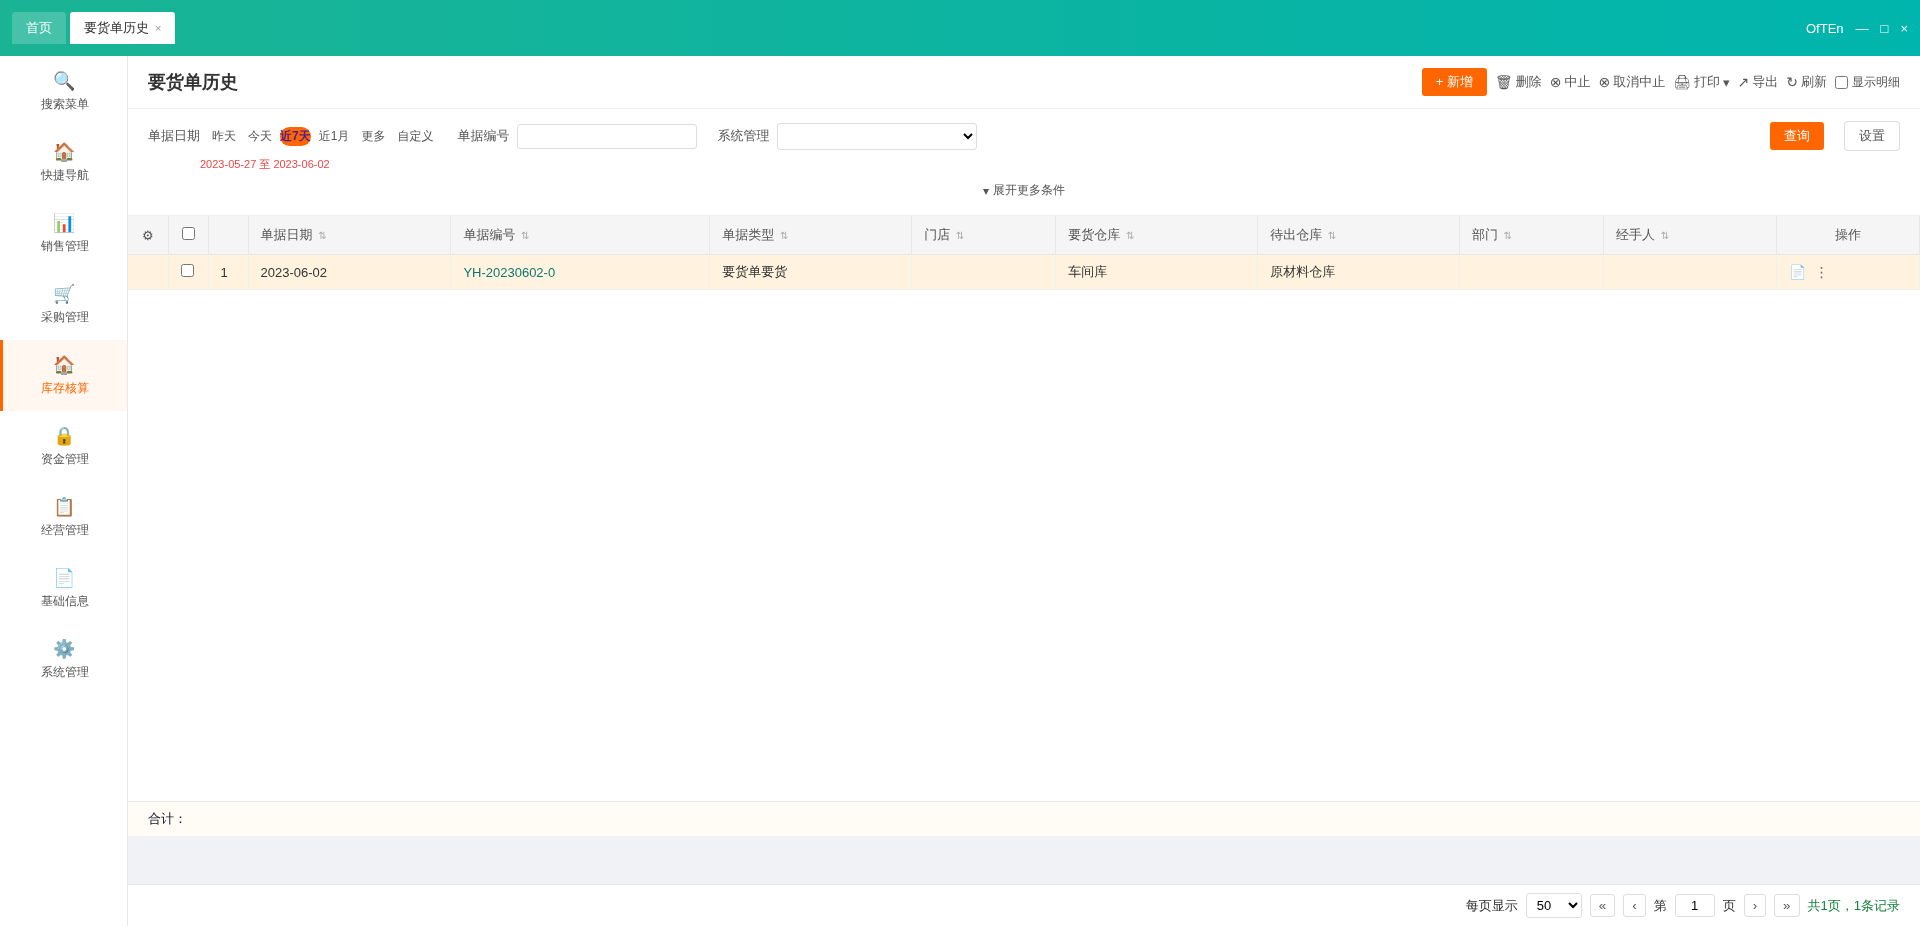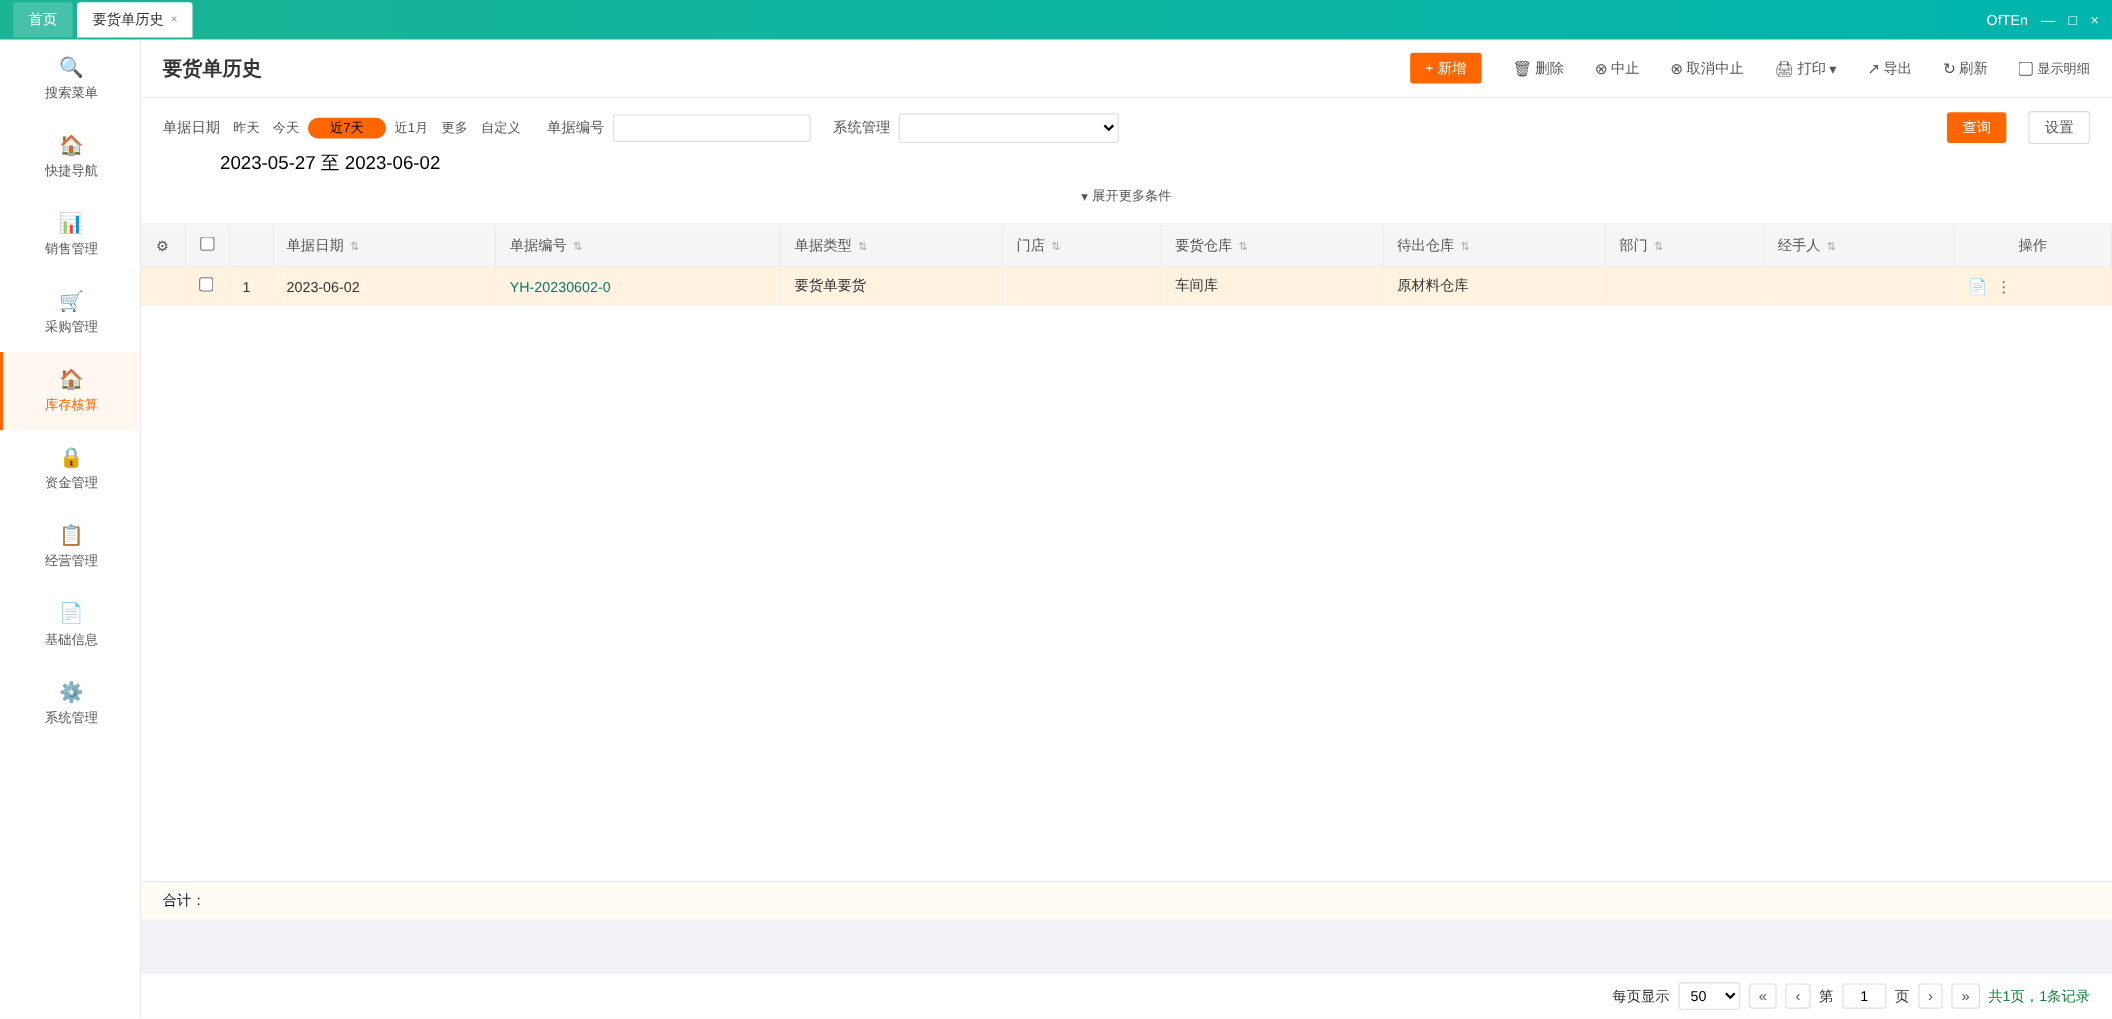--- a/index.html
+++ b/index.html
@@ -1,21 +1,21 @@
 <!DOCTYPE html>
 <html><head>
   <meta charset="utf-8">
   <style>
     * { box-sizing: border-box; margin: 0; padding: 0; }
     body { font-family: 'Microsoft YaHei', Arial, sans-serif; font-size: 13px; background: #f5f5f5; color: #333; display: flex; flex-direction: column; height: 926px; overflow: hidden; }
 
     
     .top-bar {
       background: linear-gradient(90deg, #1ab394, #00b5ad);
-      height: 36px;
+      height: 56px;
       display: flex;
       align-items: center;
       padding: 0 12px;
       gap: 4px;
       flex-shrink: 0;
     }
     .tab-item {
       background: #f5f5f5;
       border-radius: 3px 3px 0 0;
       padding: 6px 14px;
@@ -107,21 +107,21 @@
       flex-shrink: 0;
     }
     .page-title {
       font-size: 18px;
       font-weight: bold;
       color: #333;
     }
     .toolbar {
       display: flex;
       align-items: center;
-      gap: 28px;
+      gap: 8px;
       font-size: 13px;
       justify-content: center;
     }
     .toolbar-btn {
       display: flex;
       align-items: center;
       gap: 3px;
       cursor: pointer;
       color: #555;
     }
@@ -182,27 +182,28 @@
       align-items: center;
     }
     .date-shortcut {
       font-size: 12px;
       color: #555;
       cursor: pointer;
       padding: 1px 4px;
     }
     .date-shortcut.active {
       background: #f60;
-      color: #000000;
+      color: #4c1d95;
       border-radius: 10px;
-      padding: 1px 20px;
+      padding: 1px 0;
+      font-weight: bold;
     }
     .date-range {
-      font-size: 17px;
-      color: #000000;
+      font-size: 11px;
+      color: #ef4444;
     }
     .filter-input {
       border: 1px solid #ddd;
       padding: 4px 8px;
       border-radius: 3px;
       font-size: 13px;
       width: 180px;
       outline: none;
     }
     .filter-select {

